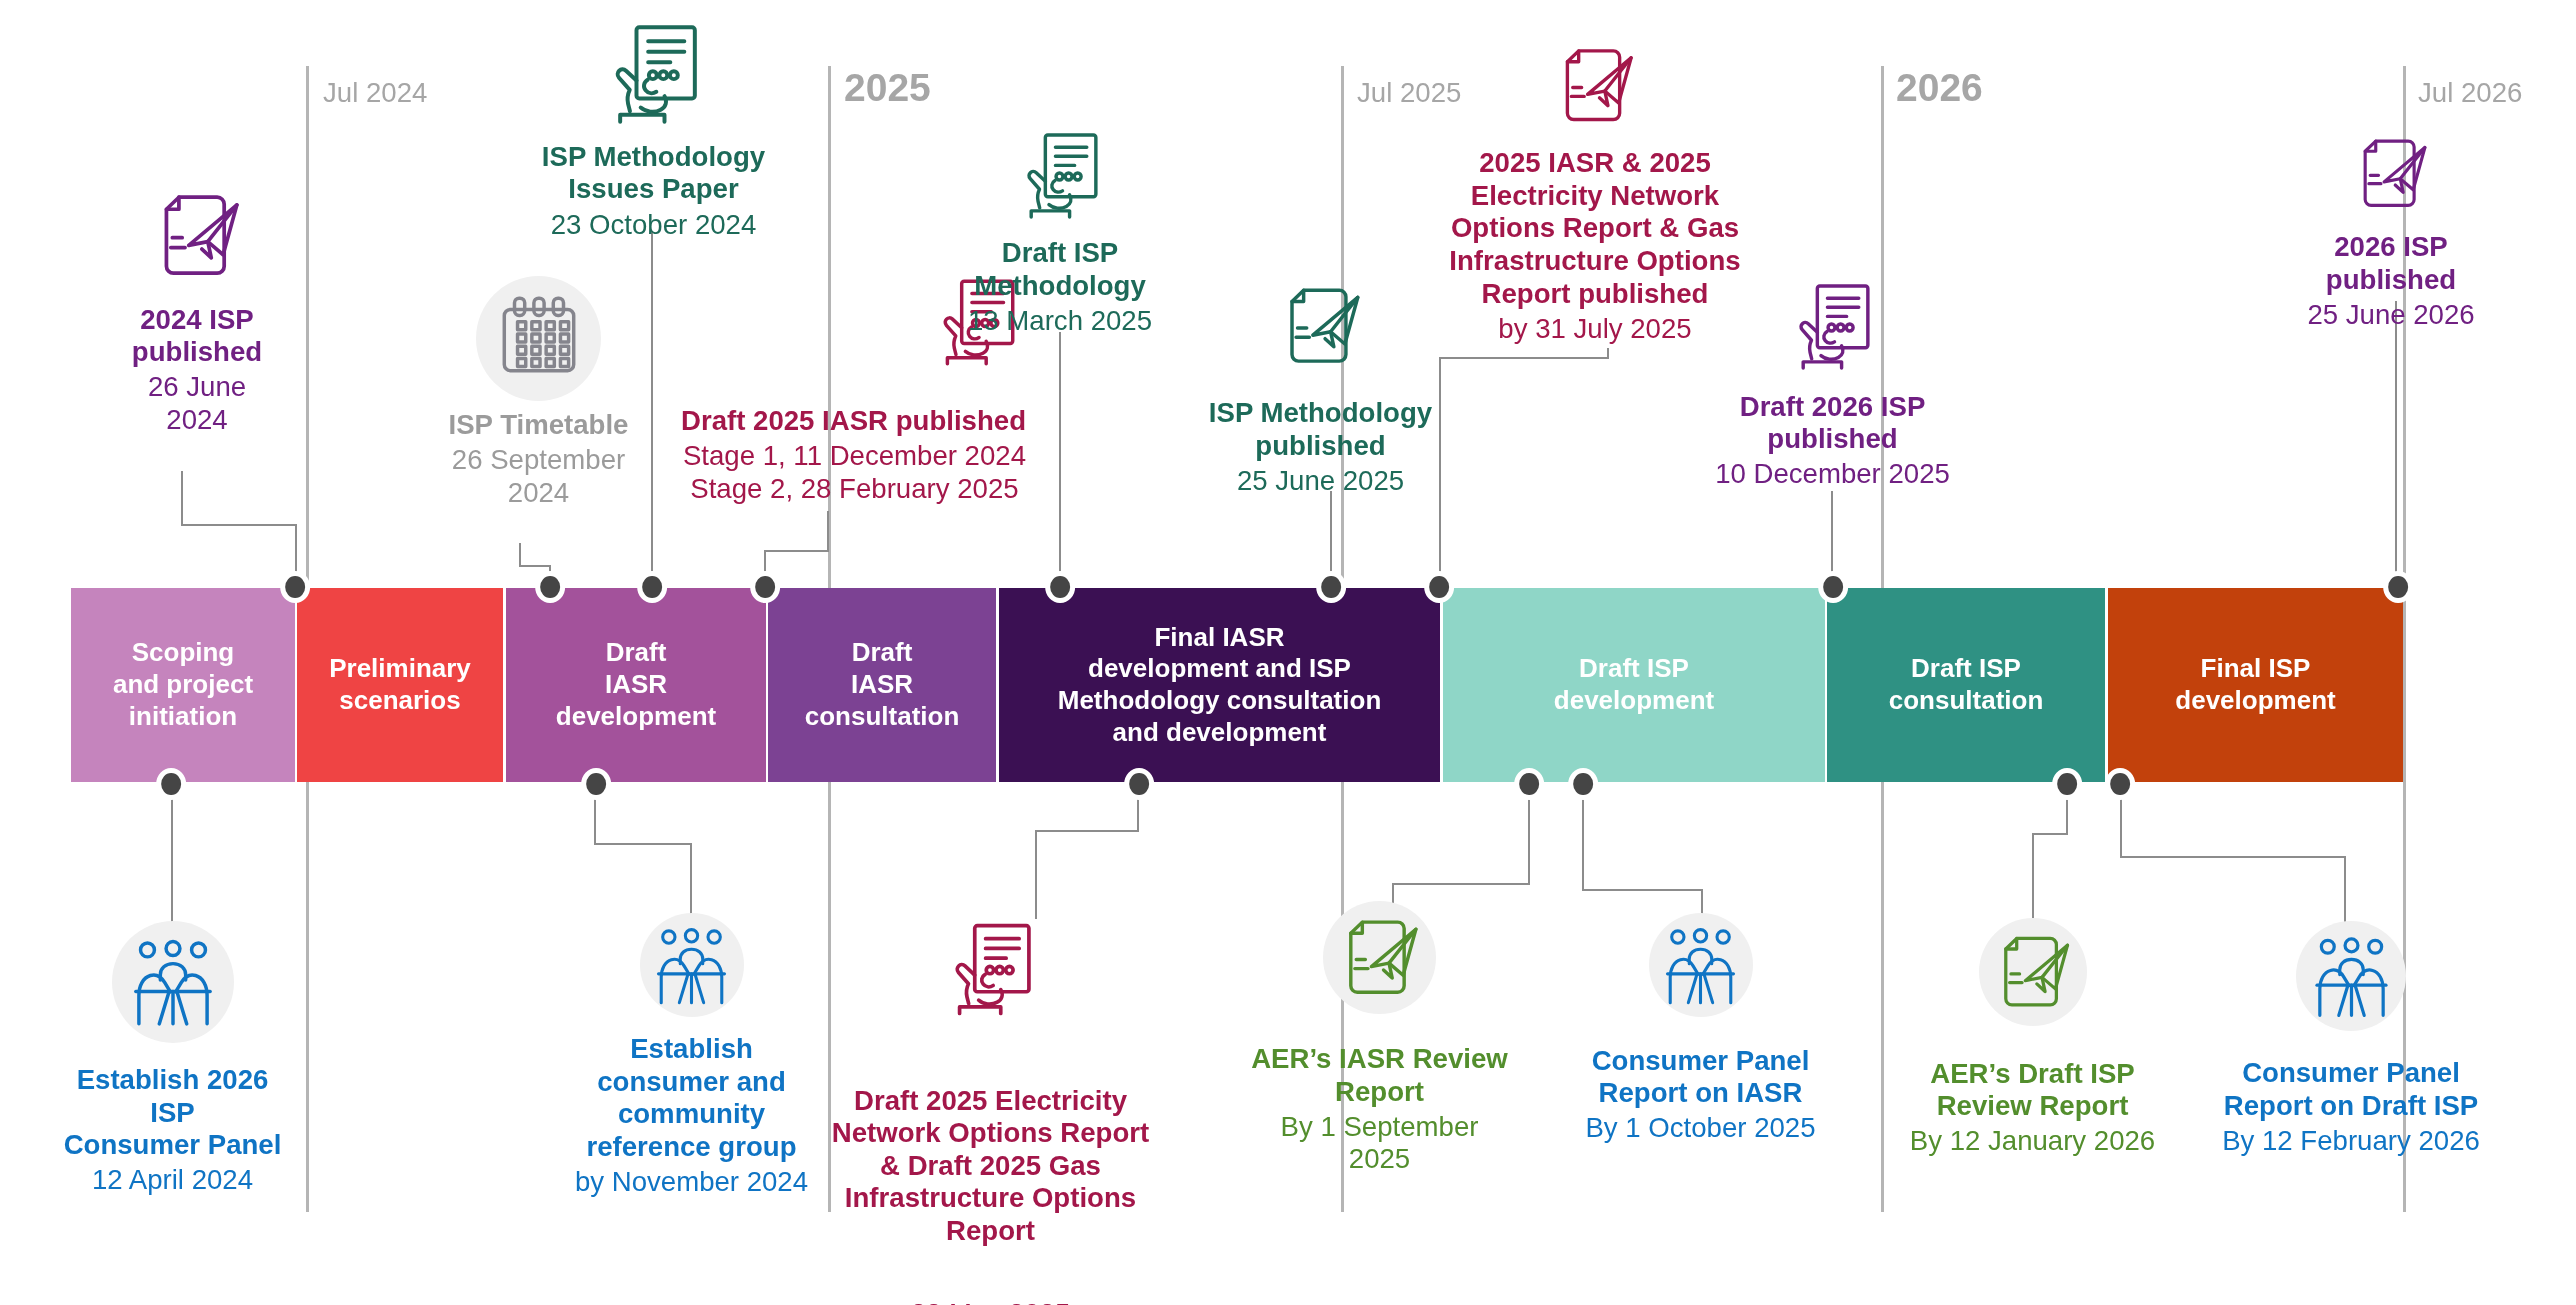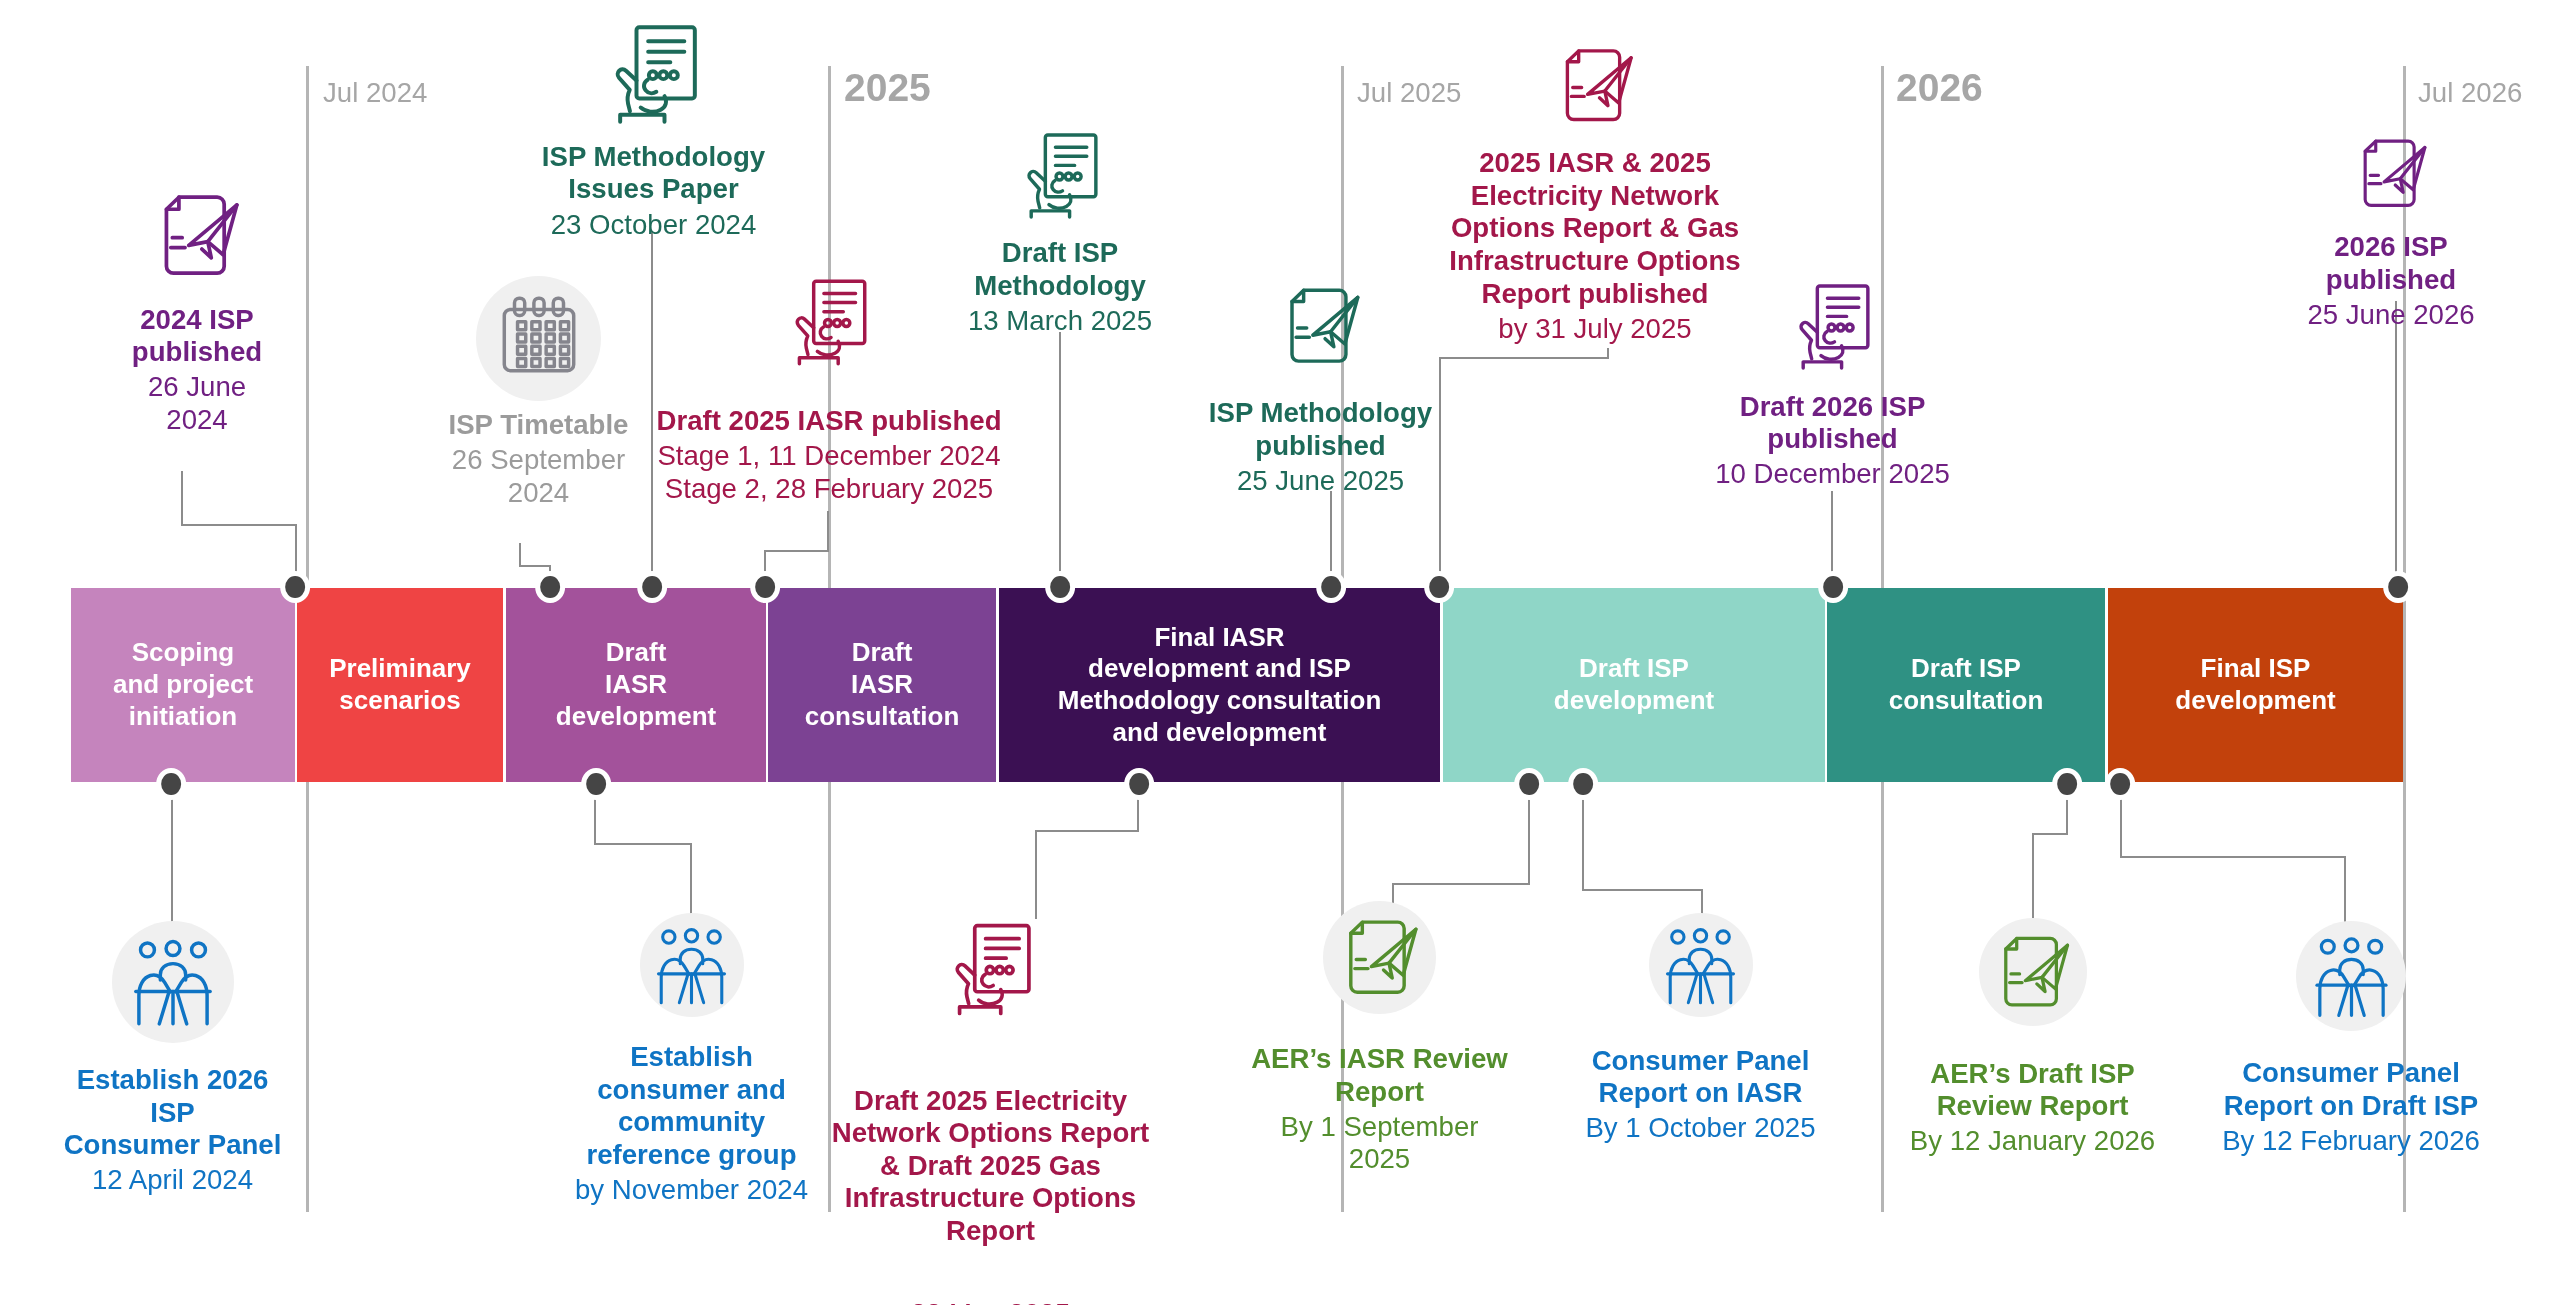--- a/index.html
+++ b/index.html
@@ -218,21 +218,21 @@
     <div class="icon-wrap">
         <svg class="icon" width="112" height="112" viewBox="0 0 170 170">
           <use href="#sym-hand-doc"></use>
         </svg>
       </div>
     <div class="title" style="margin-top:10.5px">ISP Methodology
 Issues Paper</div>
     <div class="date">23 October 2024</div>
   </div>
 
-  <div class="milestone" style="left: 632px; top: 273px; width: 394px; color: rgb(163, 23, 74);">
+  <div class="milestone" style="left: 632px; top: 273px; width: 394px; color: rgb(163, 23, 74); align-items: flex-end;">
     <div class="icon-wrap">
         <svg class="icon" width="98" height="98" viewBox="0 0 150 150">
           <use href="#sym-hand-doc"></use>
         </svg>
       </div>
     <div class="title" style="margin-top:34px">Draft 2025 IASR published</div>
     <div class="date">Stage 1, 11 December 2024
 Stage 2, 28 February 2025</div>
   </div>
 
@@ -306,21 +306,21 @@
     <div class="date">12 April 2024</div>
   </div>
 
   <div class="milestone" style="left: 565px; top: 913px; width: 253px; color: rgb(15, 116, 196);">
     <div class="icon-wrap" style="width:104px;height:104px">
       <div class="icon-bg" style="width:104px;height:104px"></div>
       <svg class="icon" width="87" height="87" viewBox="0 0 132 132">
           <use href="#sym-people"></use>
         </svg>
     </div>
-    <div class="title" style="margin-top:24px">Establish
+    <div class="title" style="margin-top:16px">Establish
 consumer and
 community
 reference group</div>
     <div class="date">by November 2024</div>
   </div>
 
   <div class="milestone" style="left: 805px; top: 917px; width: 371px; color: rgb(163, 23, 74); gap: 48px;">
     <div class="icon-wrap">
         <svg class="icon" width="104" height="104" viewBox="0 0 158 158">
           <use href="#sym-hand-doc"></use>

